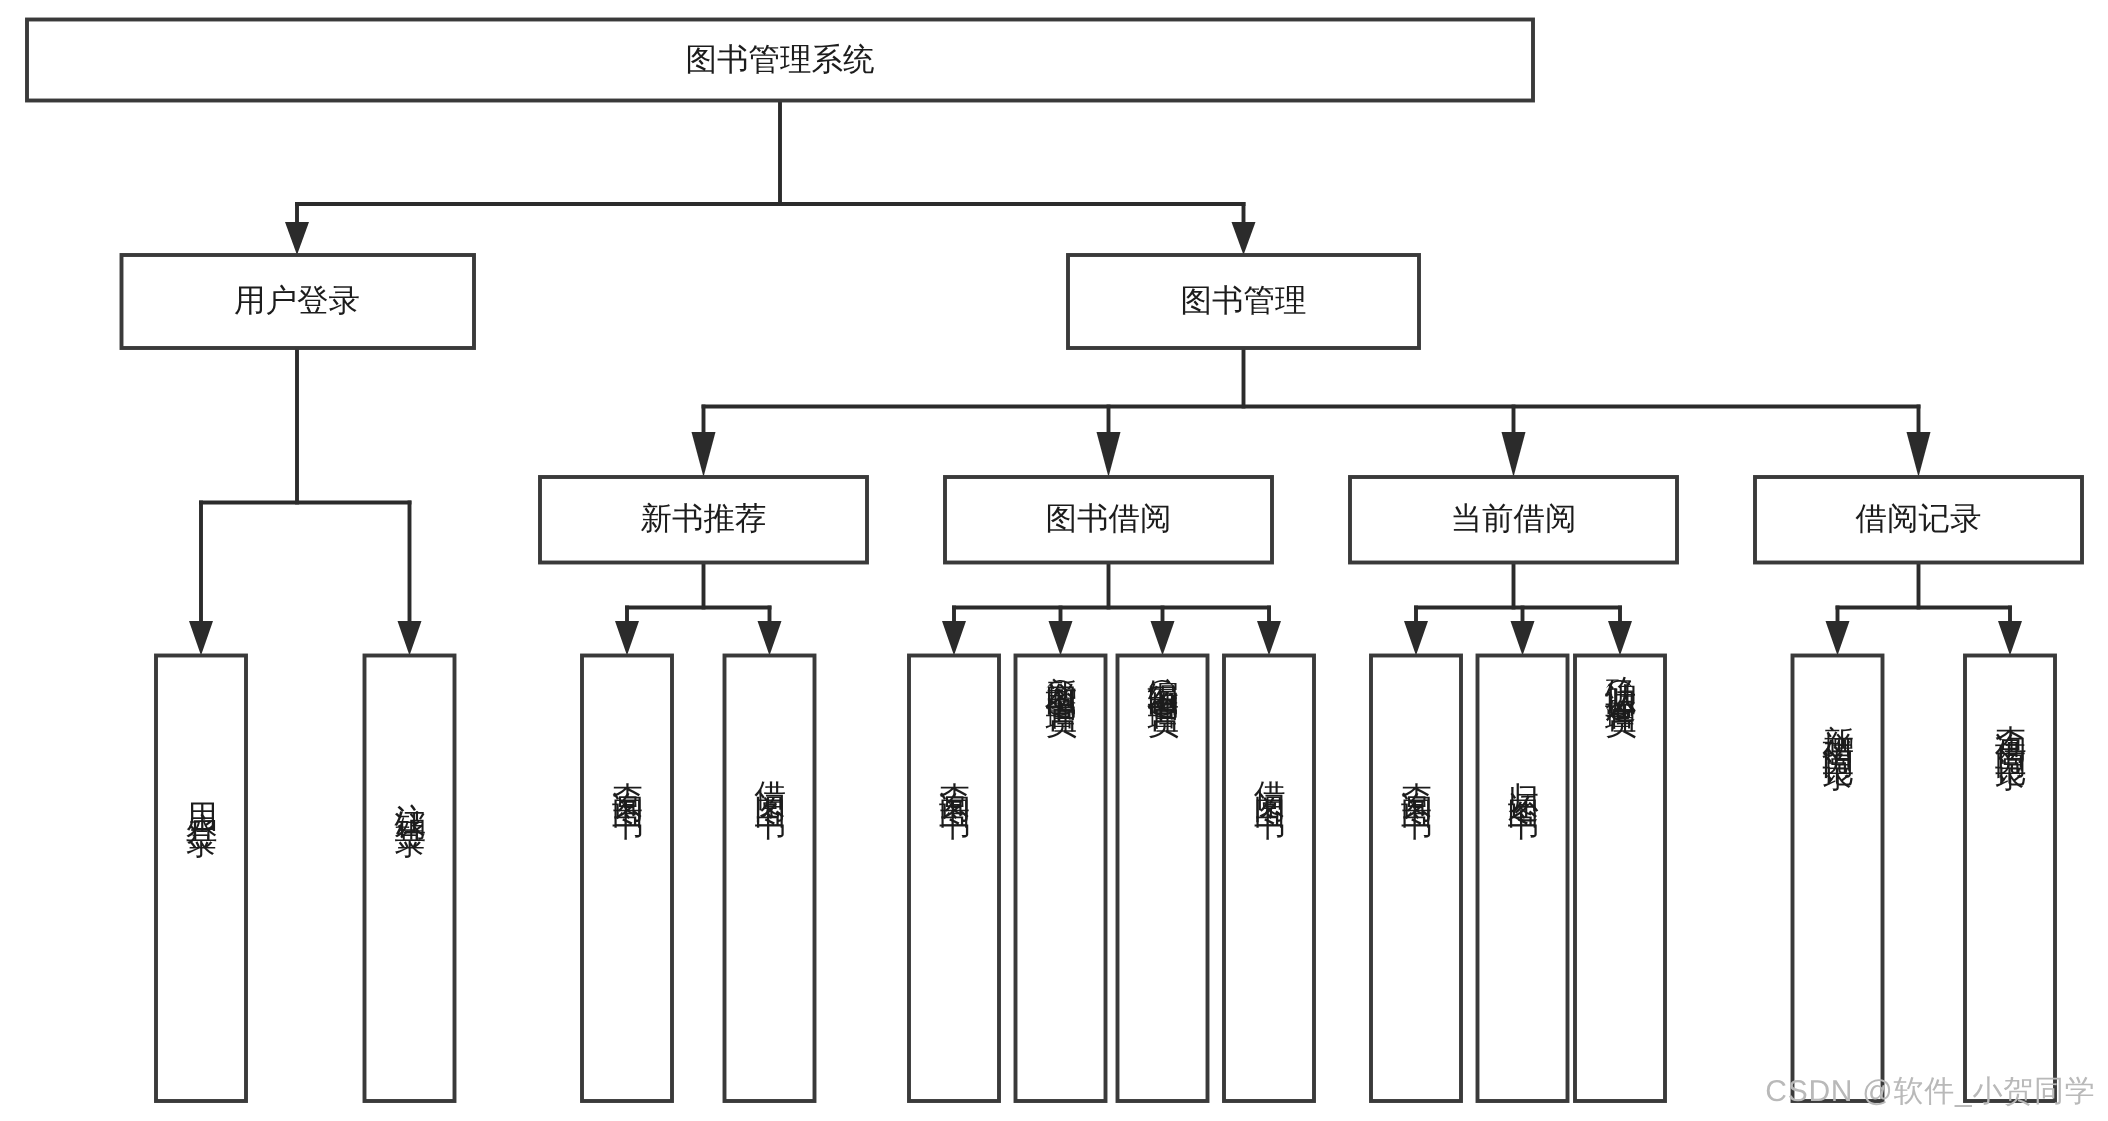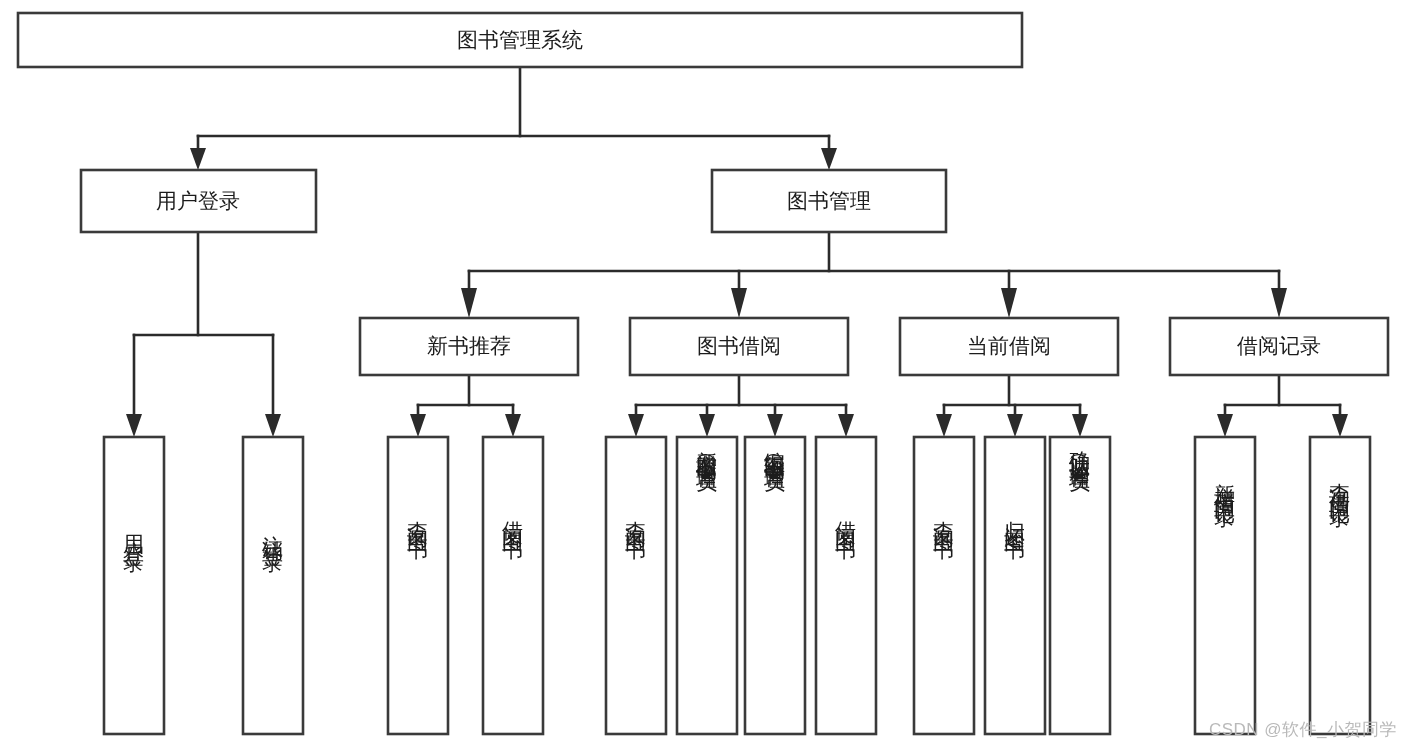--- a/index.html
+++ b/index.html
@@ -52,21 +52,21 @@
     font-family: "Liberation Sans", "DejaVu Sans", sans-serif;
     font-size: 21px;
     fill: #1c1c1c;
     white-space: pre;
   }
   .watermark {
     position: absolute;
     right: 8px;
     bottom: 6px;
     font-family: "Liberation Sans", "DejaVu Sans", sans-serif;
-    font-size: 17px;
+    font-size: 20px;
     color: #b9b9b9;
     letter-spacing: 0.5px;
     user-select: none;
     pointer-events: none;
   }
 </style>
 </head>
 <body>
 
 <div id="diagram-root">

